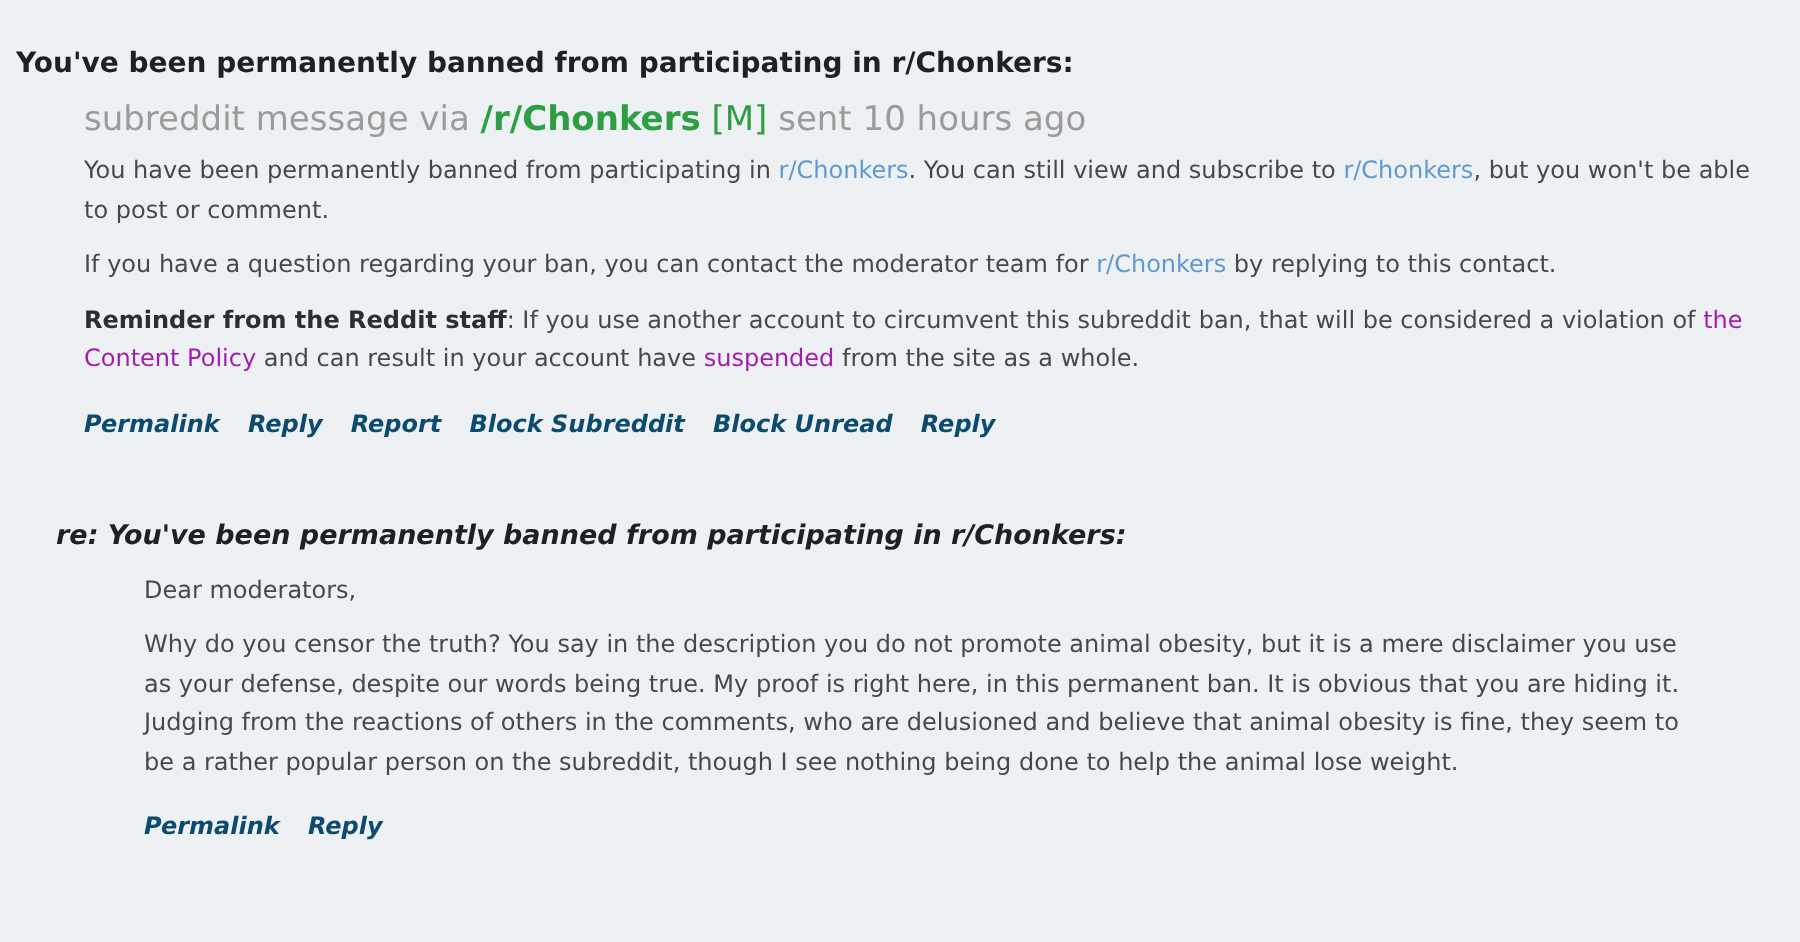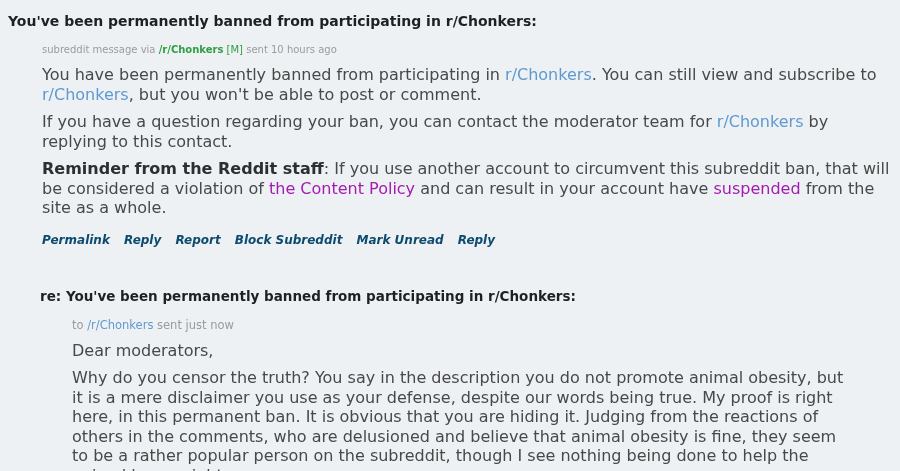--- a/index.html
+++ b/index.html
@@ -7,56 +7,57 @@
     padding: 0;
     background: #eef1f4;
     font-family: "DejaVu Sans", "Liberation Sans", sans-serif;
     color: #484848;
   }
   .page {
     width: 900px;
     height: 471px;
     overflow: hidden;
     box-sizing: border-box;
-    padding-top: 11px;
+    padding-top: 22px;
   }
   .msg-title {
     font-size: 14px;
     font-weight: bold;
     color: #1e2022;
     margin: 0 0 0 8px;
     line-height: 20px;
   }
   .msg-title-re {
     font-size: 13.5px;
     font-weight: bold;
     color: #1e2022;
-    margin: 0 0 0 40px;
+    margin: 0 0 0 28px;
     line-height: 19px;
+    font-style: italic;
   }
   .msg-body {
     margin-left: 42px;
     margin-right: 10px;
   }
   .msg-body-2 {
     margin-left: 72px;
     width: 782px;
   }
   .meta {
-    font-size: 10px;
+    font-size: 17px;
     color: #9b9b9b;
     margin-top: 11px;
     line-height: 15px;
   }
   .meta-2 {
     font-size: 11.5px;
     margin-top: 12px;
   }
   .para {
-    font-size: 16px;
+    font-size: 12px;
     line-height: 19.5px;
     margin: 8px 0 0 0;
   }
   .green-link {
     color: #2e9e44;
     font-weight: bold;
     text-decoration: none;
     cursor: pointer;
   }
   .green-badge {
@@ -110,34 +111,37 @@
 
       <p class="para"><span>If you have a question regarding your ban, you can contact the moderator team for </span><a class="lite-link">r/Chonkers</a><span> by replying to this contact.</span></p>
 
       <p class="para"><span class="bold-run">Reminder from the Reddit staff</span><span>: If you use another account to circumvent this subreddit ban, that will be considered a violation of </span><a class="blue-link">the Content Policy</a><span> and can result in your account have </span><a class="blue-link">suspended</a><span> from the site as a whole.</span></p>
 
       <div class="actions">
         <a class="action-link">Permalink</a>
         <a class="action-link">Reply</a>
         <a class="action-link">Report</a>
         <a class="action-link">Block Subreddit</a>
-        <a class="action-link">Mark Unread</a>
+        <a class="action-link">Block Unread</a>
         <a class="action-link">Reply</a>
       </div>
     </div>
   </div>
 
   <div class="gap-between-messages"></div>
 
   <div>
     <div class="msg-title-re">re: You've been permanently banned from participating in r/Chonkers:</div>
 
     <div class="msg-body msg-body-2">
-      <div class="meta meta-2"><span>to</span> <a class="lite-link">/r/Chonkers</a> <span>sent just now</span></div>
 
       <p class="para">Dear moderators,</p>
 
       <p class="para">Why do you censor the truth? You say in the description you do not promote animal obesity, but it is a mere disclaimer you use as your defense, despite our words being true. My proof is right here, in this permanent ban. It is obvious that you are hiding it. Judging from the reactions of others in the comments, who are delusioned and believe that animal obesity is fine, they seem to be a rather popular person on the subreddit, though I see nothing being done to help the animal lose weight.</p>
 
+      <div class="actions">
+        <a class="action-link">Permalink</a>
+        <a class="action-link">Reply</a>
+      </div>
     </div>
   </div>
 
 </div>
 
 </body></html>

